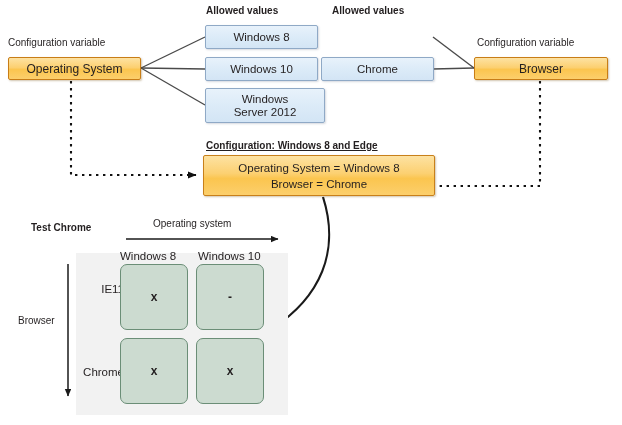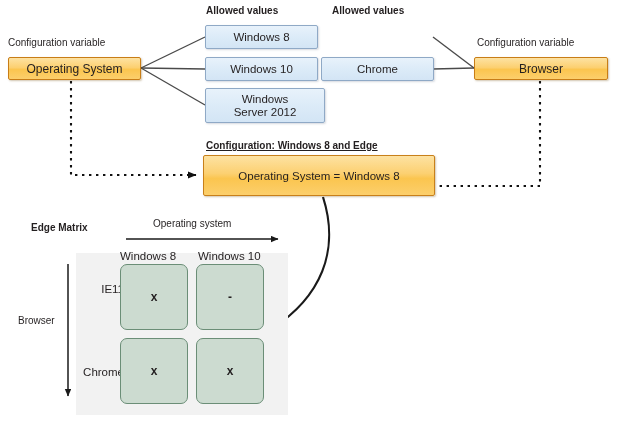--- a/index.html
+++ b/index.html
@@ -193,23 +193,24 @@
   <div class="box-blue" style="left:321px; top:57px; width:113px; height:24px;">Chrome</div>
 
   <div class="caption" style="left:477px; top:36px;">Configuration variable</div>
 
   <div class="box-orange" style="left:474px; top:57px; width:134px; height:23px;">Browser</div>
 
   <div class="caption bold" style="left:206px; top:139px;text-decoration:underline;">Configuration: Windows 8 and Edge</div>
 
   <div id="config-box">
     <div class="cfg-line">Operating System = Windows 8</div>
+    <div class="cfg-line">Browser = Chrome</div>
   </div>
 
-  <div class="caption bold" style="left:31px; top:221px;">Edge Matrix</div>
+  <div class="caption bold" style="left:31px; top:221px;">Test Chrome</div>
 
   <div class="caption" style="left:153px; top:217px;">Operating system</div>
 
   <div class="caption" style="left:18px; top:314px;">Browser</div>
 
   <div id="matrix-backdrop"></div>
 
   <div class="axis-head" style="left:120px; top:250px;">Windows 8</div>
 
   <div class="axis-head" style="left:198px; top:250px;">Windows 10</div>

